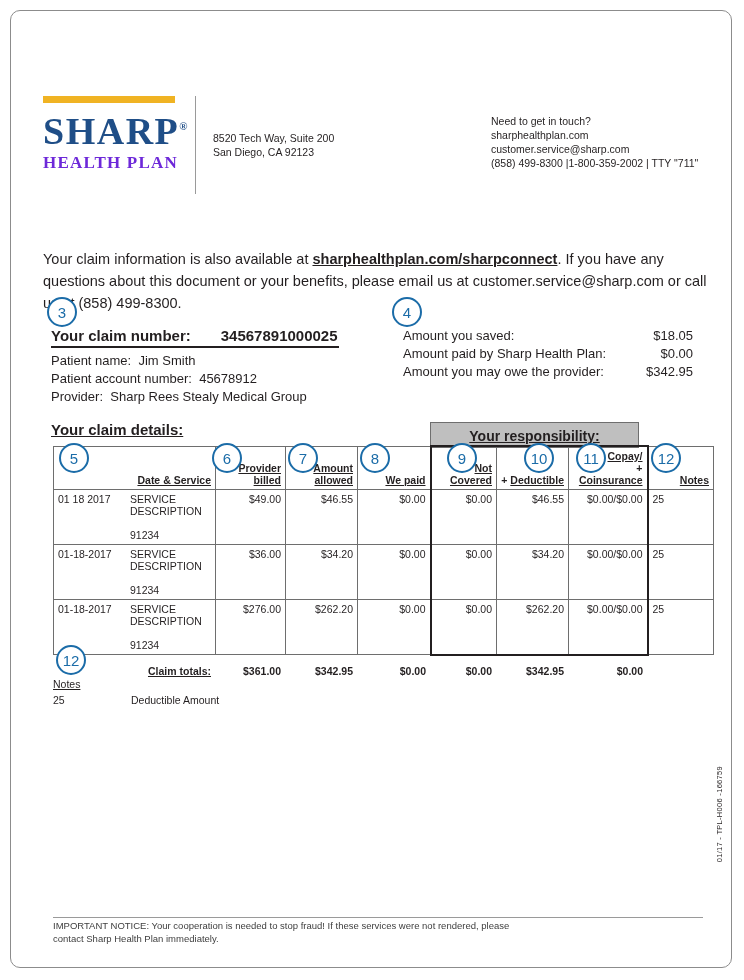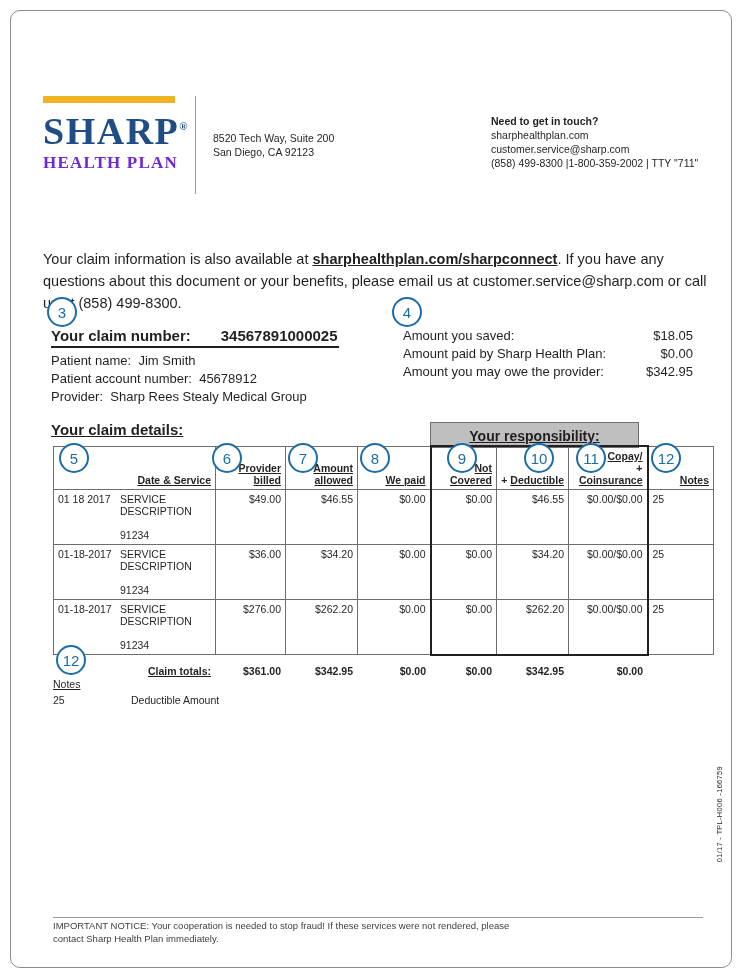--- a/index.html
+++ b/index.html
@@ -91,21 +91,21 @@
     position: absolute;
     right: 0;
     top: 18px;
     text-align: left;
     font-size: 10.5px;
     line-height: 14px;
     color: #231f20;
     width: 212px;
   }
   #contact .contact-title {
-    font-weight: bold;
+    font-weight: normal;
   }
 
   
   #intro {
     position: absolute;
     left: 32px;
     top: 222px;
     width: 668px;
     font-size: 14.5px;
     line-height: 22px;
@@ -241,21 +241,21 @@
   tbody td { height: 46px; }
 
   
   .resp-first { border-left: 2px solid #231f20 !important; }
   .resp-last  { border-right: 2px solid #231f20 !important; }
   thead .resp-first, thead .resp-mid, thead .resp-last { border-top: 2px solid #231f20 !important; }
   tbody tr:last-child .resp-first,
   tbody tr:last-child .resp-mid,
   tbody tr:last-child .resp-last { border-bottom: 2px solid #231f20 !important; }
 
-  .svc-date { display: inline-block; width: 62px; }
+  .svc-date { display: inline-block; width: 72px; }
   .svc-desc { display: inline-block; vertical-align: top; }
 
   
   #totals-row {
     position: absolute;
     left: 42px;
     top: 634px;
     width: 660px;
     font-size: 10.5px;
     font-weight: bold;

